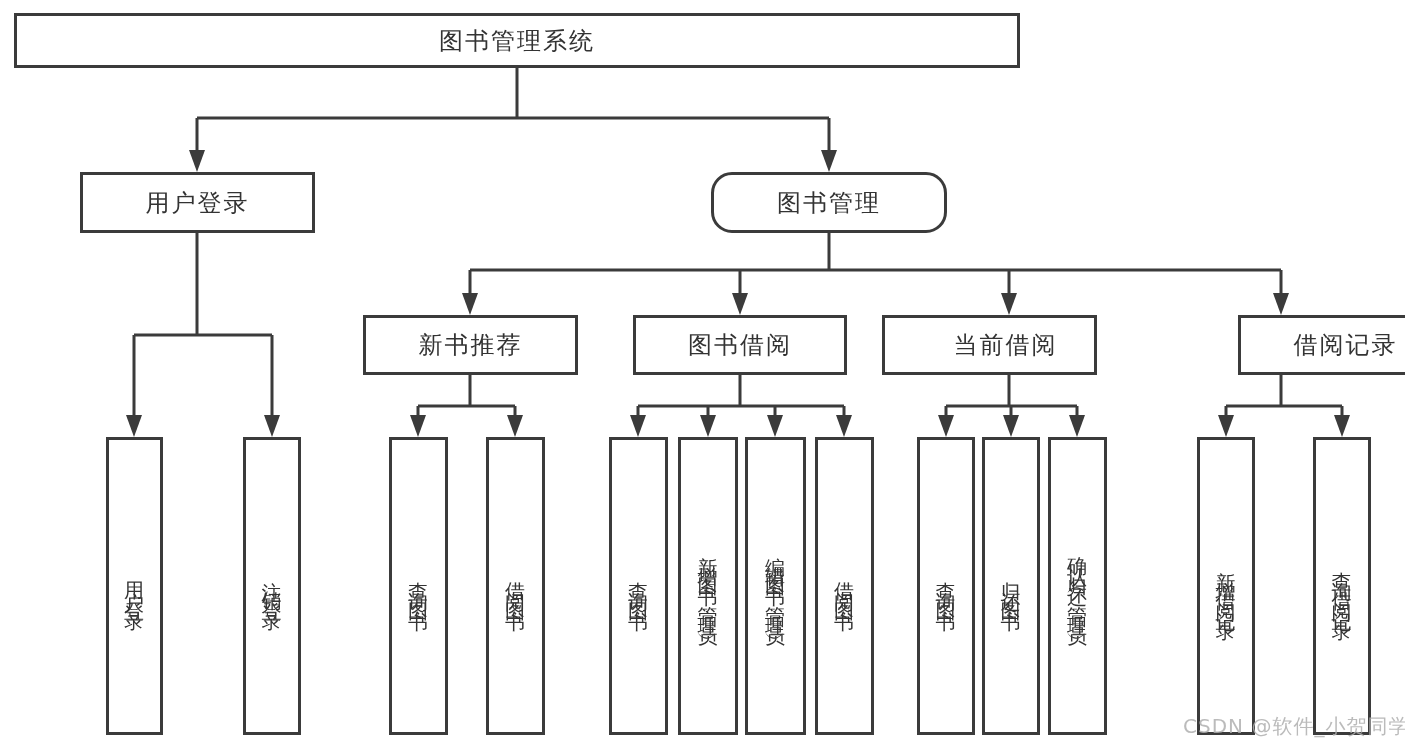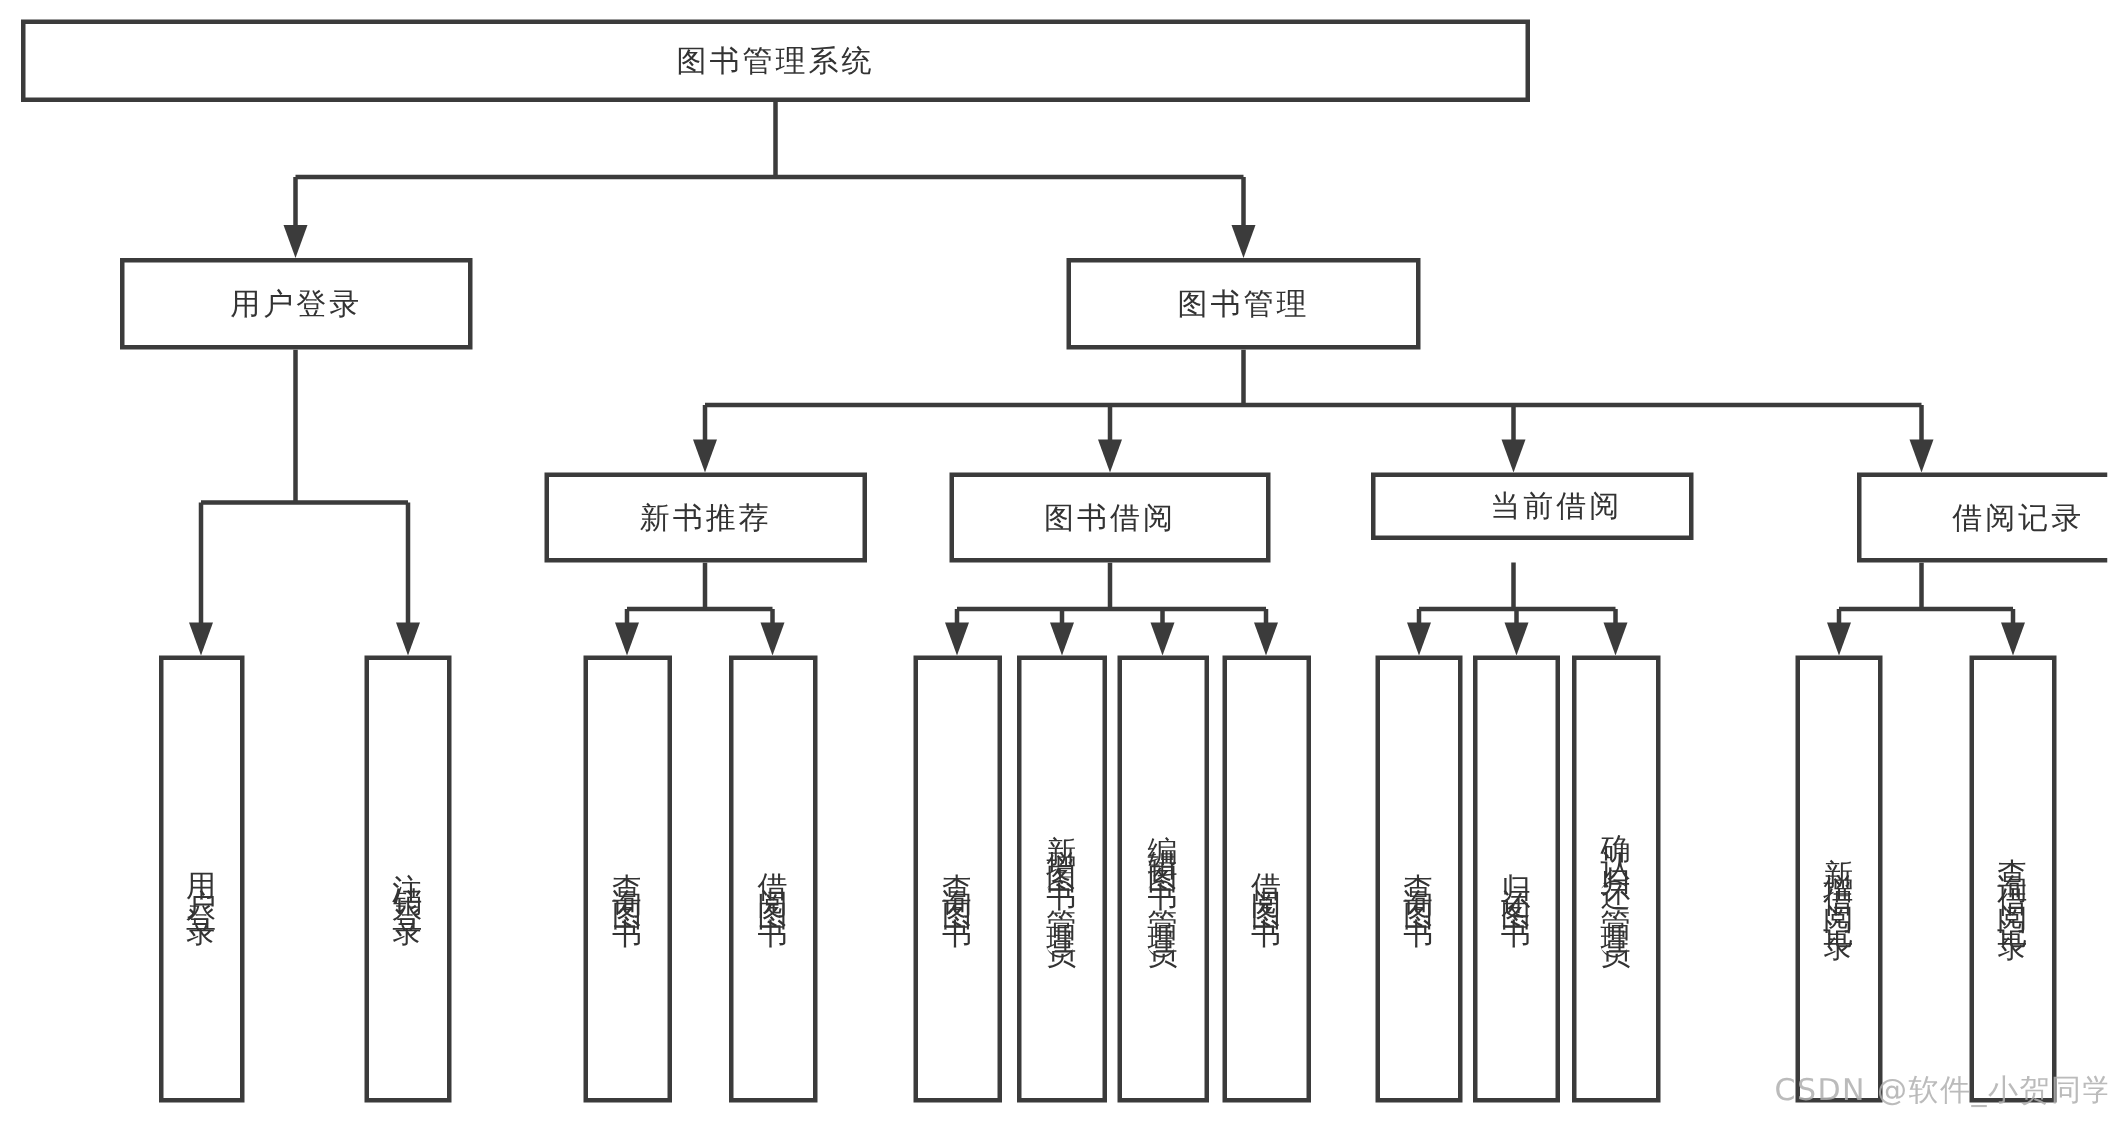--- a/index.html
+++ b/index.html
@@ -20,21 +20,21 @@
   .box {
     position: absolute;
     box-sizing: border-box;
     border: 3px solid #3b3b3b;
     background: #ffffff;
     display: flex;
     align-items: center;
     justify-content: center;
   }
   .h-box {
-    font-size: 20px;
+    font-size: 24px;
     letter-spacing: 2px;
     white-space: nowrap;
   }
   .v-box {
     top: 437px;
     height: 298px;
     writing-mode: vertical-rl;
     font-size: 20px;
     letter-spacing: 10px;
     line-height: 1;
@@ -94,25 +94,25 @@
     <g fill="none" stroke="#3b3b3b" stroke-width="3">
       <path d="M1281 375 V406 M1226 406 H1342 M1226 406 V418 M1342 406 V418"></path>
       <polygon points="1218,415 1234,415 1226,437" fill="#3b3b3b" stroke="none"></polygon>
       <polygon points="1334,415 1350,415 1342,437" fill="#3b3b3b" stroke="none"></polygon>
     </g>
   </svg>
 
   <div class="box h-box" style="left:14px; top:13px; width:1006px; height:55px;">图书管理系统</div>
 
   <div class="box h-box" style="left:80px; top:172px; width:235px; height:61px;">用户登录</div>
-  <div class="box h-box" style="left:711px; top:172px; width:236px; height:61px;">图书管理</div>
+  <div class="box h-box" style="left:711px; top:172px; width:236px; height:61px;border-radius:21px;">图书管理</div>
 
   <div class="box h-box" style="left:633px; top:315px; width:214px; height:60px;">图书借阅</div>
   <div class="box h-box" style="left:363px; top:315px; width:215px; height:60px;">新书推荐</div>
-  <div class="box h-box" style="left:914px; top:315px; width:215px; height:45px;padding-left:32px;">当前借阅</div>
+  <div class="box h-box" style="left:882px; top:315px; width:215px; height:60px;padding-left:32px;">当前借阅</div>
   <div class="box h-box" style="left:1238px; top:315px; width:215px; height:60px;">借阅记录</div>
 
   <div class="box v-box" style="left:106px; width:57px;">用户登录</div>
   <div class="box v-box" style="left:243px; width:58px;">注销登录</div>
 
   <div class="box v-box" style="left:389px; width:59px;">查询图书</div>
   <div class="box v-box" style="left:486px; width:59px;">借阅图书</div>
 
   <div class="box v-box" style="left:609px; width:59px;">查询图书</div>
   <div class="box v-box" style="left:678px; width:60px;">新增图书（管理员）</div>

